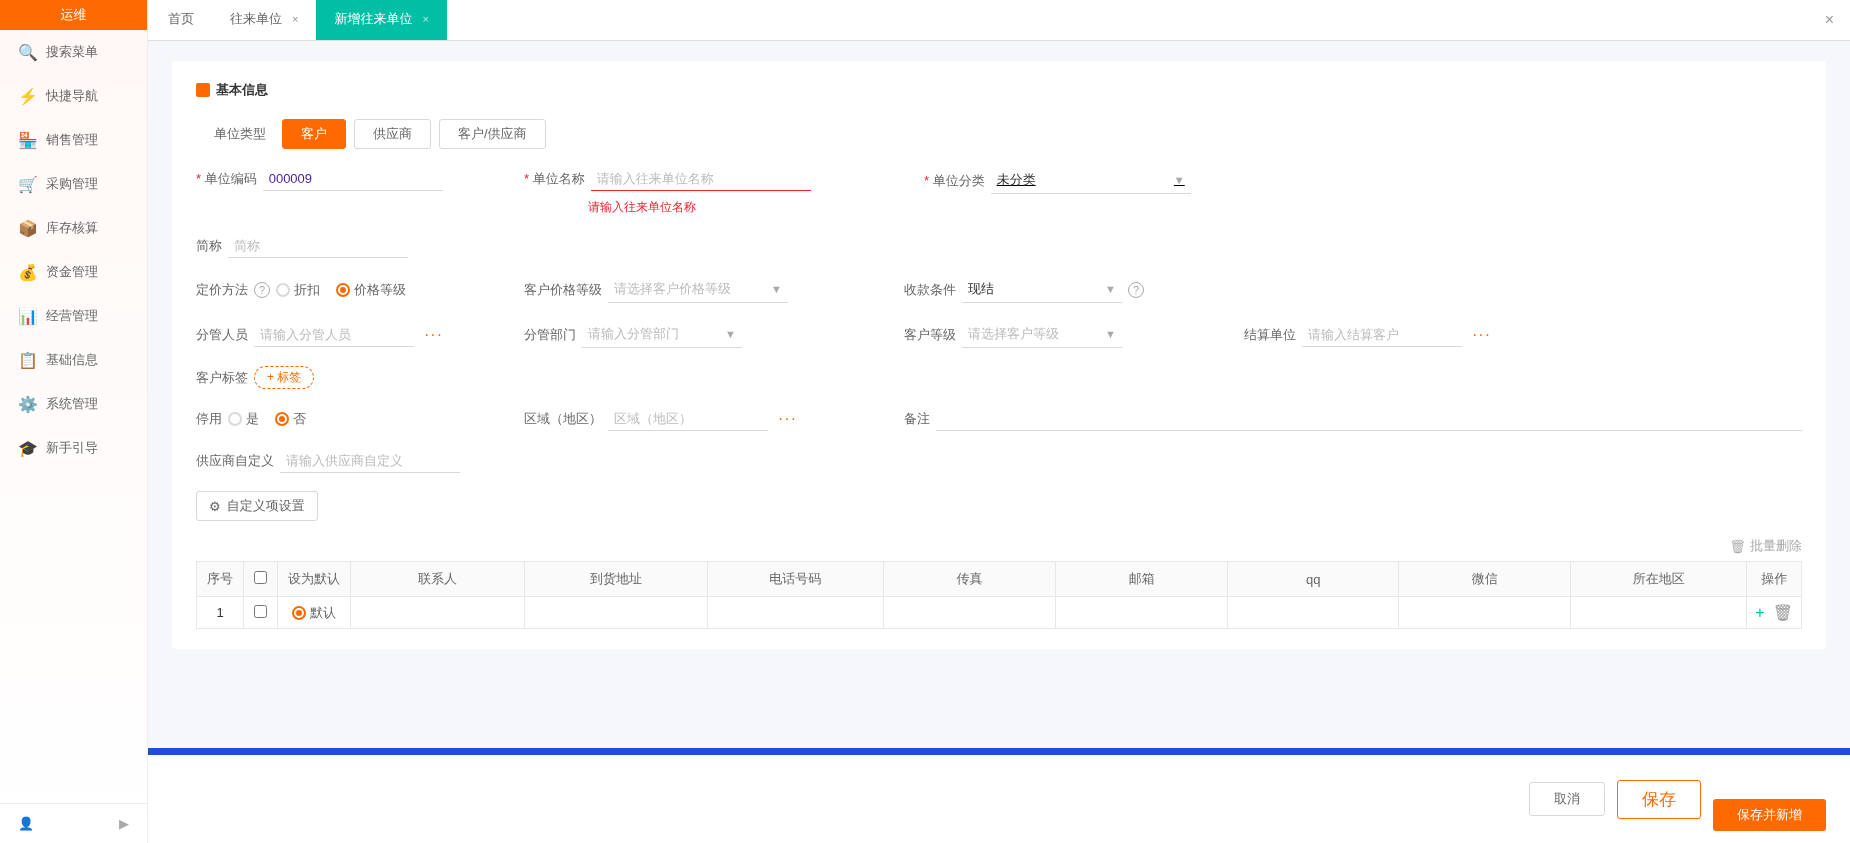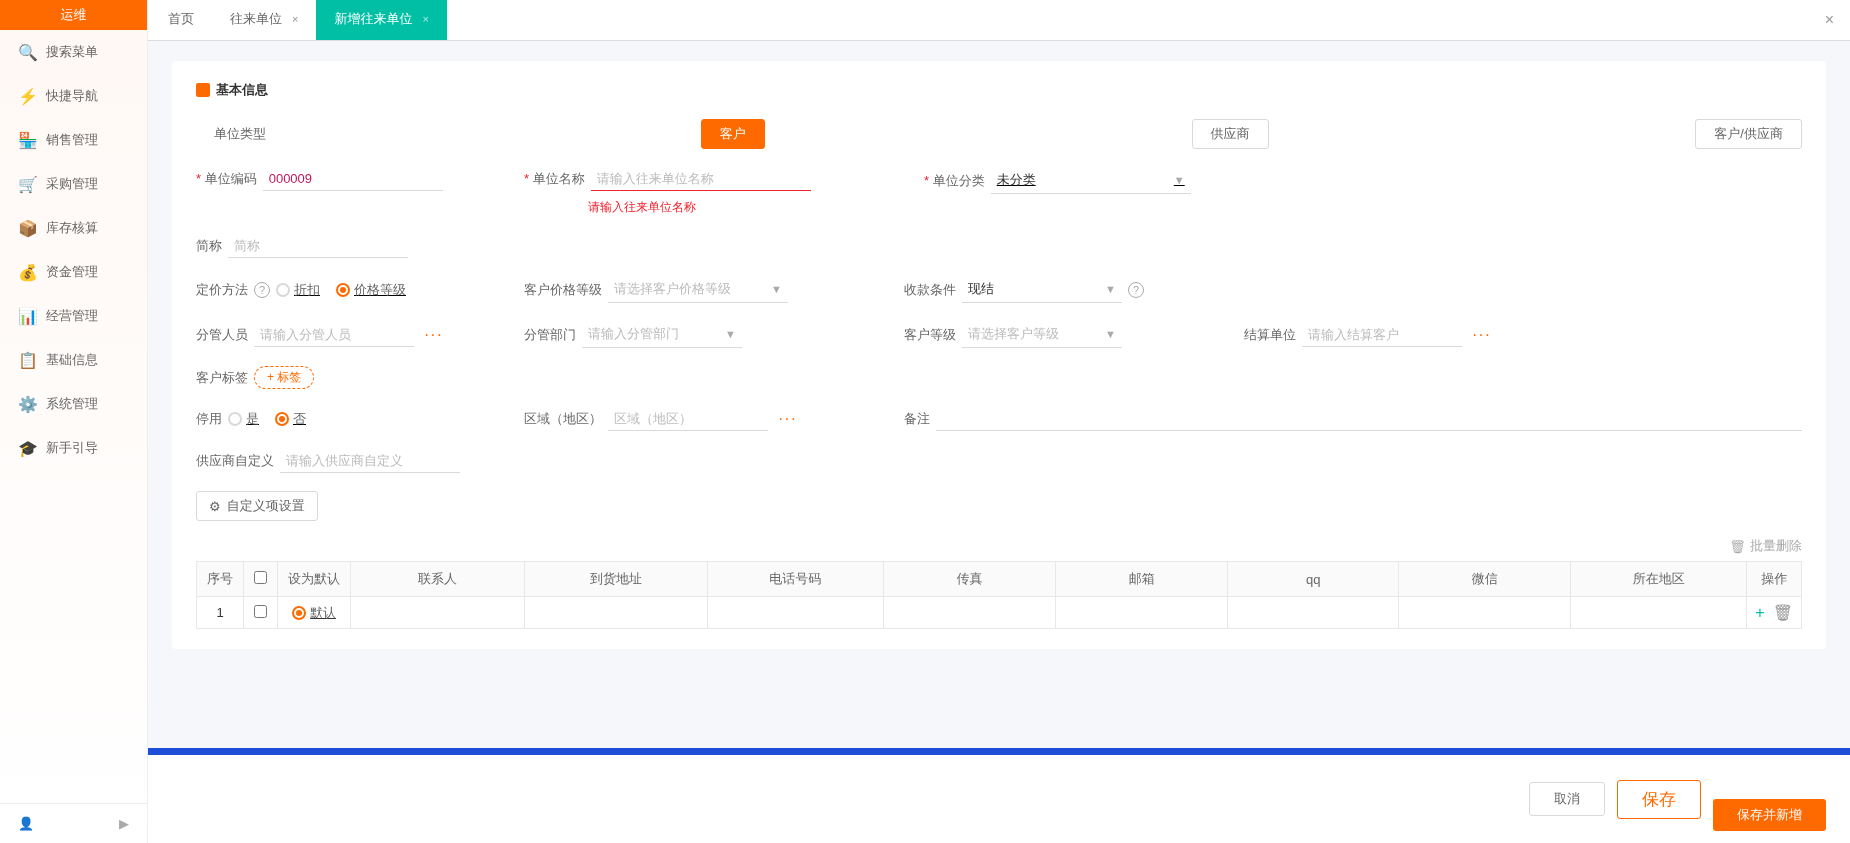--- a/index.html
+++ b/index.html
@@ -142,21 +142,21 @@
     .form-label.required::before {
       content: '* ';
       color: #f5222d;
     }
     .form-input {
       border: none;
       border-bottom: 1px solid #d9d9d9;
       outline: none;
       padding: 4px 6px;
       font-size: 13px;
-      color: #be185d;
+      color: #4c1d95;
       background: transparent;
       min-width: 160px;
     }
     .form-input.error-border { border-bottom-color: #f5222d; }
     .form-input::placeholder { color: #bbb; }
     .form-select-wrapper {
       display: flex;
       align-items: center;
       border-bottom: 1px solid #d9d9d9;
       min-width: 160px;
@@ -167,41 +167,40 @@
     .form-select-text.has-value { color: #333; }
     .chevron { color: #aaa; font-size: 11px; margin-left: 4px; }
     .error-msg { color: #f5222d; font-size: 12px; margin-top: 2px; display: block; }
 
     
     .unit-type-row {
       display: flex;
       align-items: center;
       gap: 8px;
       margin-bottom: 18px;
-      justify-content: space-between;
     }
     .unit-type-label { color: #666; min-width: 70px; text-align: right; margin-right: 8px; }
     .btn-unit {
       padding: 5px 18px;
       border: 1px solid #d9d9d9;
       border-radius: 3px;
       cursor: pointer;
       font-size: 13px;
       background: #fff;
       color: #666;
     }
     .btn-unit.active {
       background: #ff6a00;
       color: #fff;
       border-color: #ff6a00;
     }
 
     
     .radio-group { display: flex; align-items: center; gap: 16px; }
-    .radio-item { display: flex; align-items: center; gap: 4px; cursor: pointer; text-decoration: underline; }
+    .radio-item { display: flex; align-items: center; gap: 4px; cursor: pointer; }
     .radio-circle {
       width: 14px; height: 14px;
       border-radius: 50%;
       border: 2px solid #d9d9d9;
       display: flex; align-items: center; justify-content: center;
     }
     .radio-circle.checked { border-color: #ff6a00; }
     .radio-circle.checked::after {
       content: '';
       width: 6px; height: 6px;

